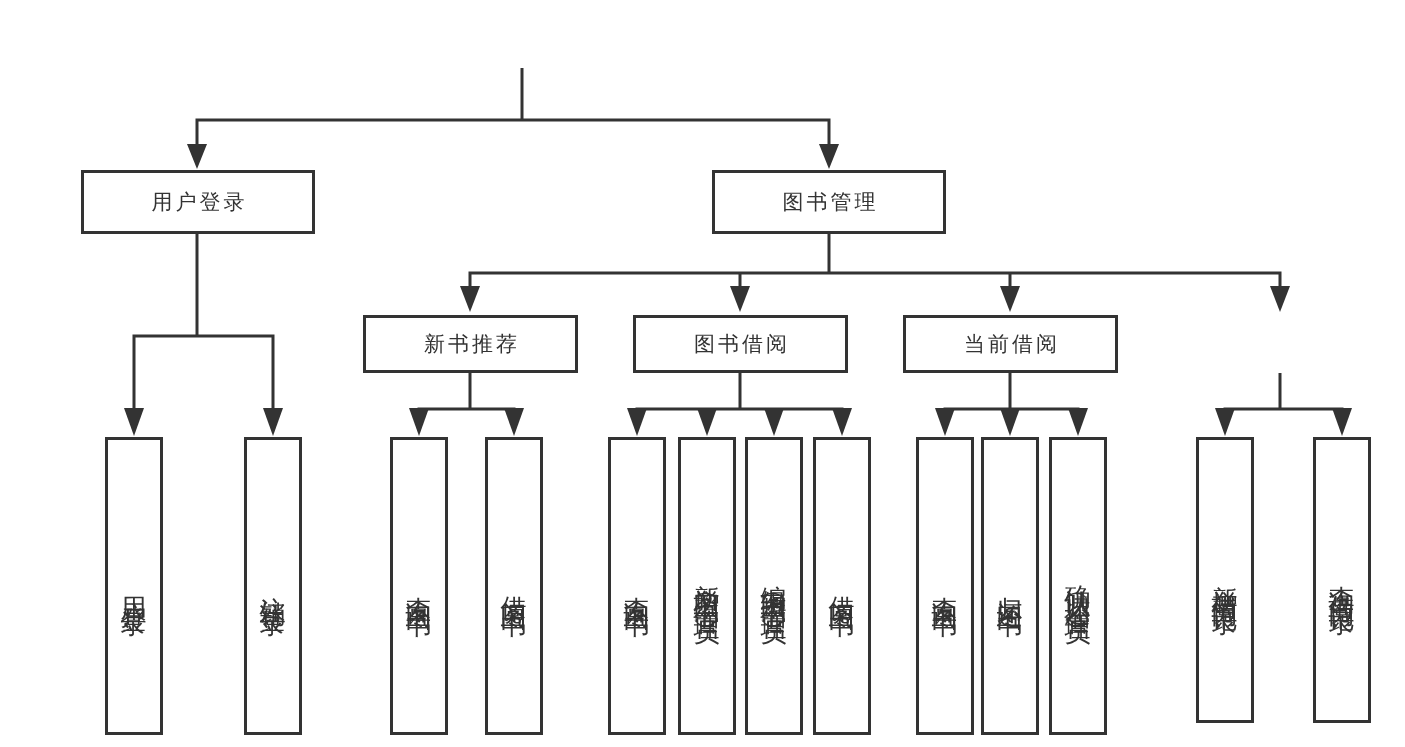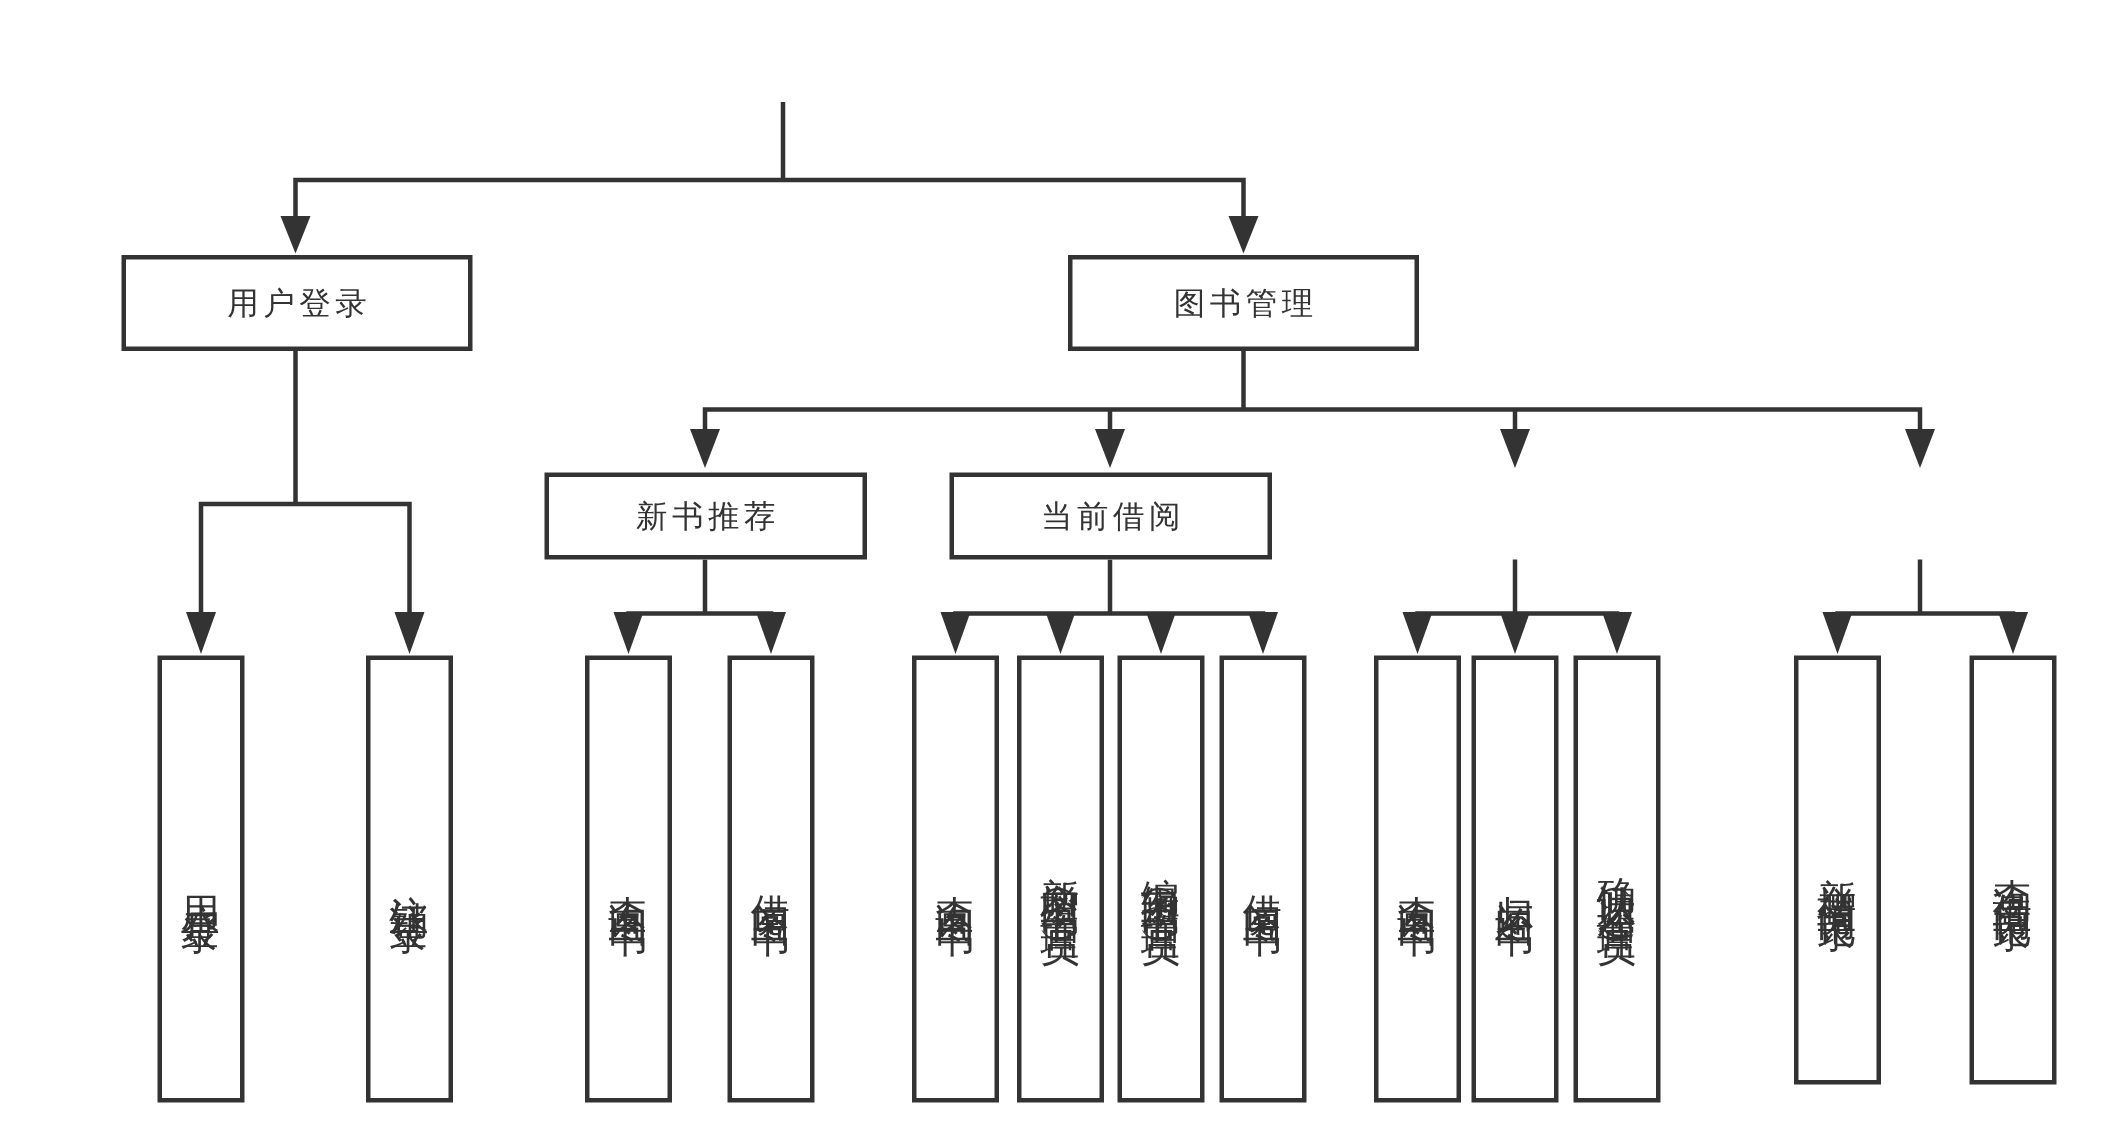--- a/index.html
+++ b/index.html
@@ -129,20 +129,23 @@
     <span class="h-label">用户登录</span>
   </div>
   <div class="node section sec-recommend">
     <span class="h-label">新书推荐</span>
   </div>
 
   <div class="node branch-mgmt">
     <span class="h-label">图书管理</span>
   </div>
   <div class="node section sec-borrow">
+    <span class="h-label">图书借阅</span>
+  </div>
+  <div class="node section sec-current">
     <span class="h-label">当前借阅</span>
   </div>
 
   <div class="node leaf lf-user-login">
     <span>用户登录</span>
   </div>
   <div class="node leaf lf-user-logout">
     <span>注销登录</span>
   </div>
 

